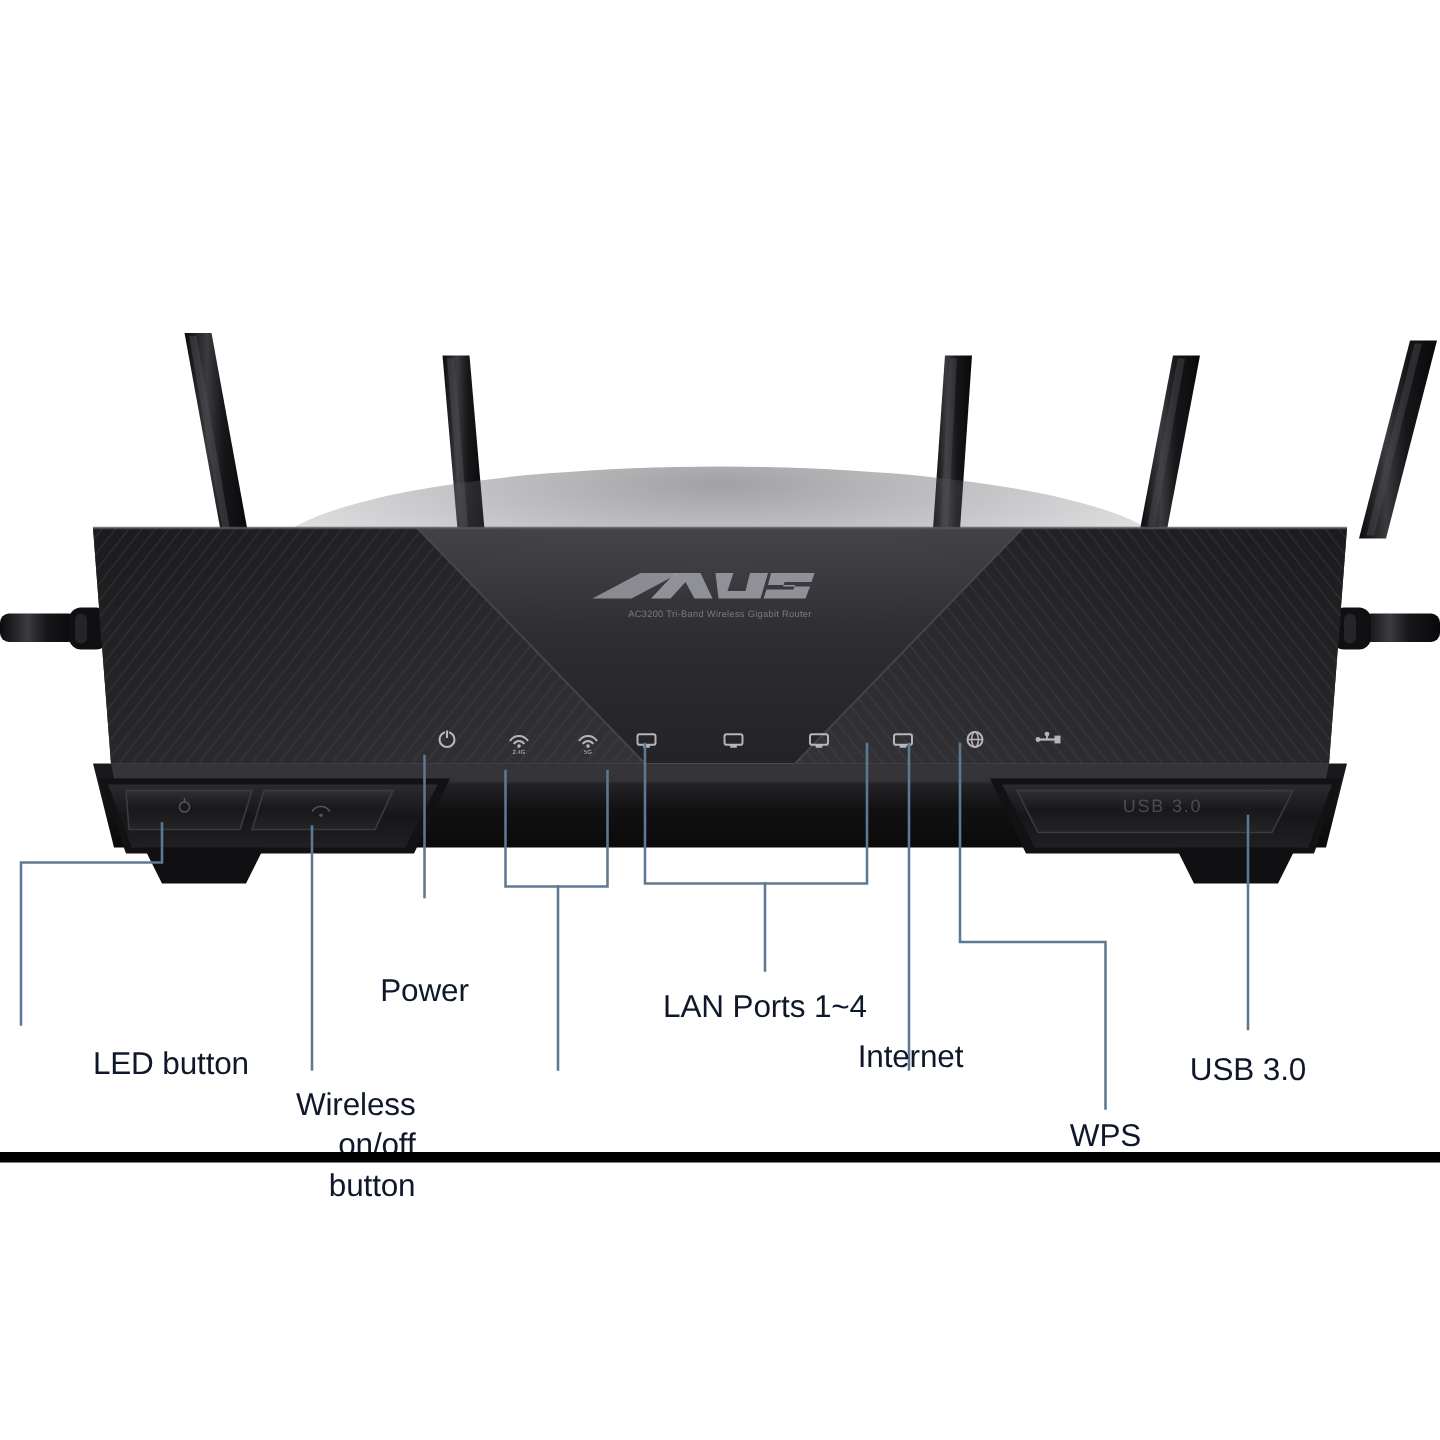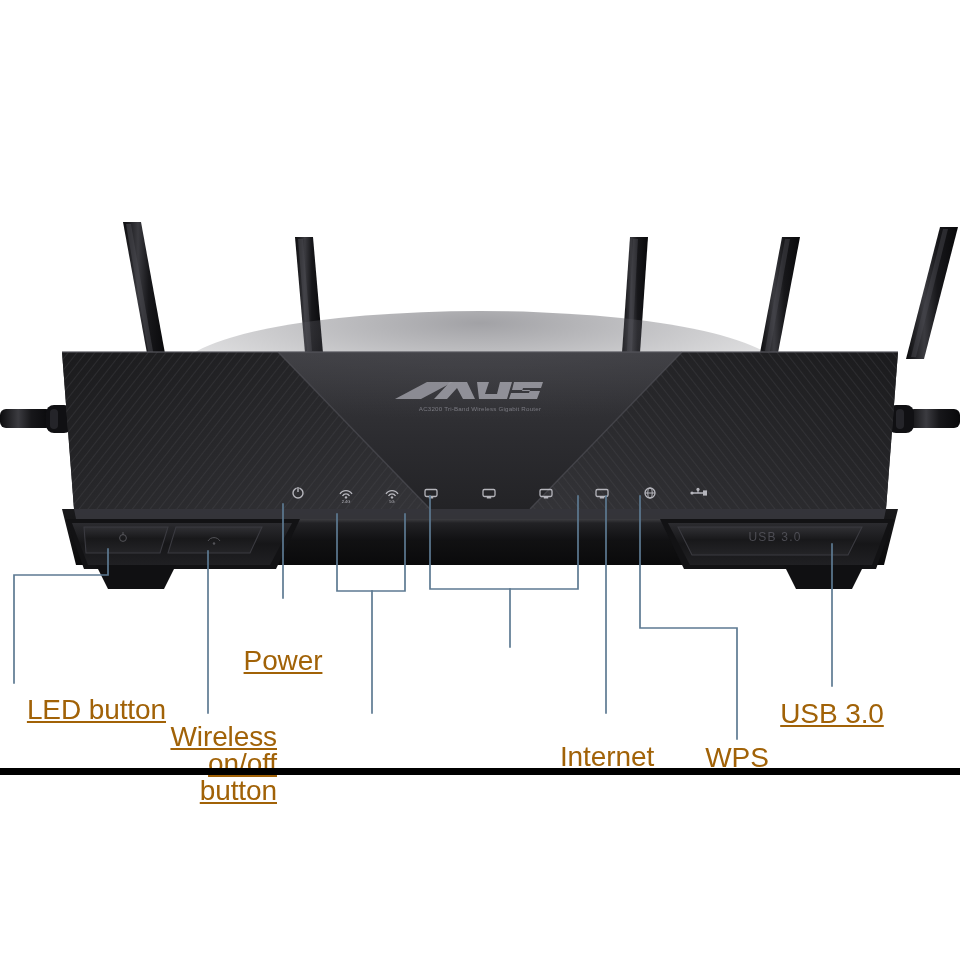--- a/index.html
+++ b/index.html
@@ -12,26 +12,25 @@
     position:relative;
   }
   #stage{position:absolute;left:0;top:0;width:960px;height:960px;background:#fff;}
   #diagram{position:absolute;left:0;top:0;width:960px;height:780px;margin-top:41px;}
   #svgwrap{position:absolute;left:0;top:0;width:960px;height:780px;}
   svg{display:block;}
 
   .lbl{
     position:absolute;
     font-family:"Liberation Sans", sans-serif;
-    font-size:28px;
+    font-size:21px;
     line-height:27px;
-    color:#a16207;
+    color:#0f172a;
     white-space:pre-line;
     letter-spacing:-0.1px;
-    text-decoration:underline;
   }
   .lbl.ctr{text-align:center;}
   .lbl.lft{text-align:right;}
 
   #bottombar{
     position:absolute;left:0;top:768px;width:960px;height:7px;background:#000;
   }
 </style>
 </head>
 <body>
@@ -266,22 +265,23 @@
 
     <div class="lbl lft" style="left:6px;  top:655px; width:160px;">LED button</div>
 
     <div class="lbl lft" style="left:137px; top:682px; width:140px;">Wireless
 on/off
 button</div>
 
     <div class="lbl ctr" style="left:203px; top:606px; width:160px;">Power</div>
 
 
-
-    <div class="lbl ctr" style="left:536px; top:702px; width:142px;">Internet</div>
+    <div class="lbl ctr" style="left:410px; top:617px; width:200px;">LAN Ports 1~4</div>
+
+    <div class="lbl ctr" style="left:536px; top:650px; width:142px;">Internet</div>
 
     <div class="lbl ctr" style="left:691px; top:703px; width:92px;text-align:center;">WPS</div>
 
     <div class="lbl ctr" style="left:762px; top:659px; width:140px;">USB 3.0</div>
 
   </div>
 
   <div id="bottombar"></div>
 
 </div>

